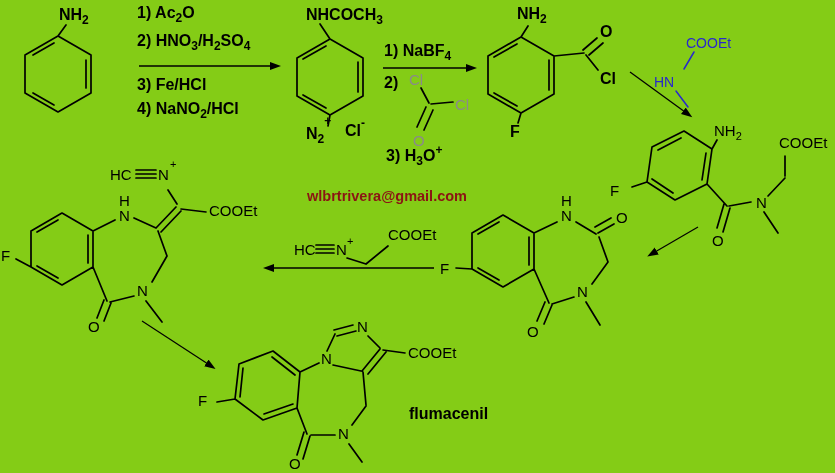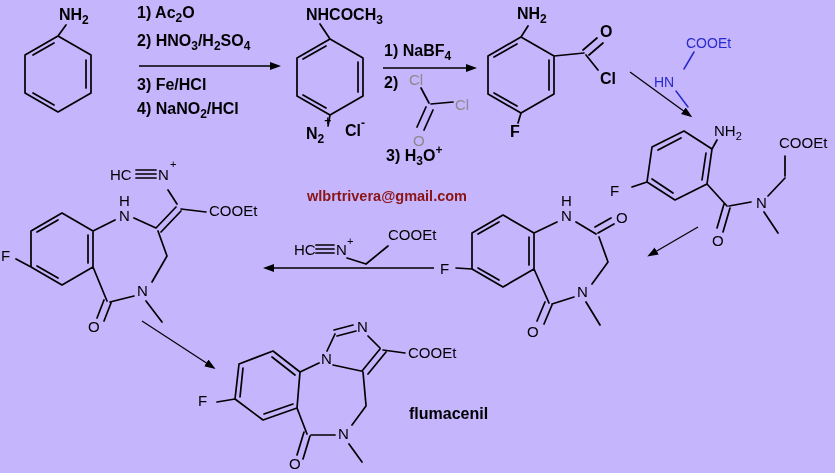--- a/index.html
+++ b/index.html
@@ -1,16 +1,16 @@
 <!DOCTYPE html>
 <html><head>
 <meta charset="utf-8">
 <style>
   html,body{margin:0;padding:0;background:#ffffff;}
-  .page{width:835px;height:473px;position:relative;background:#c4b5fd;overflow:hidden;}
+  .page{width:835px;height:473px;position:relative;background:#84cc16;overflow:hidden;}
   svg{display:block;}
   
   .b{stroke:#000000;stroke-width:1.7;fill:none;stroke-linecap:round;stroke-linejoin:round;}
   .ar{stroke:#000000;stroke-width:1.4;fill:none;}
   .arl{stroke:#000000;stroke-width:1.2;fill:none;}
   .bb{stroke:#2929cc;stroke-width:1.5;fill:none;stroke-linecap:round;}
   
   text{font-family:"Liberation Sans","DejaVu Sans",sans-serif;}
   .lb{font-size:16px;font-weight:bold;fill:#000000;}          
   .ln{font-size:15px;font-weight:normal;fill:#000000;}        

